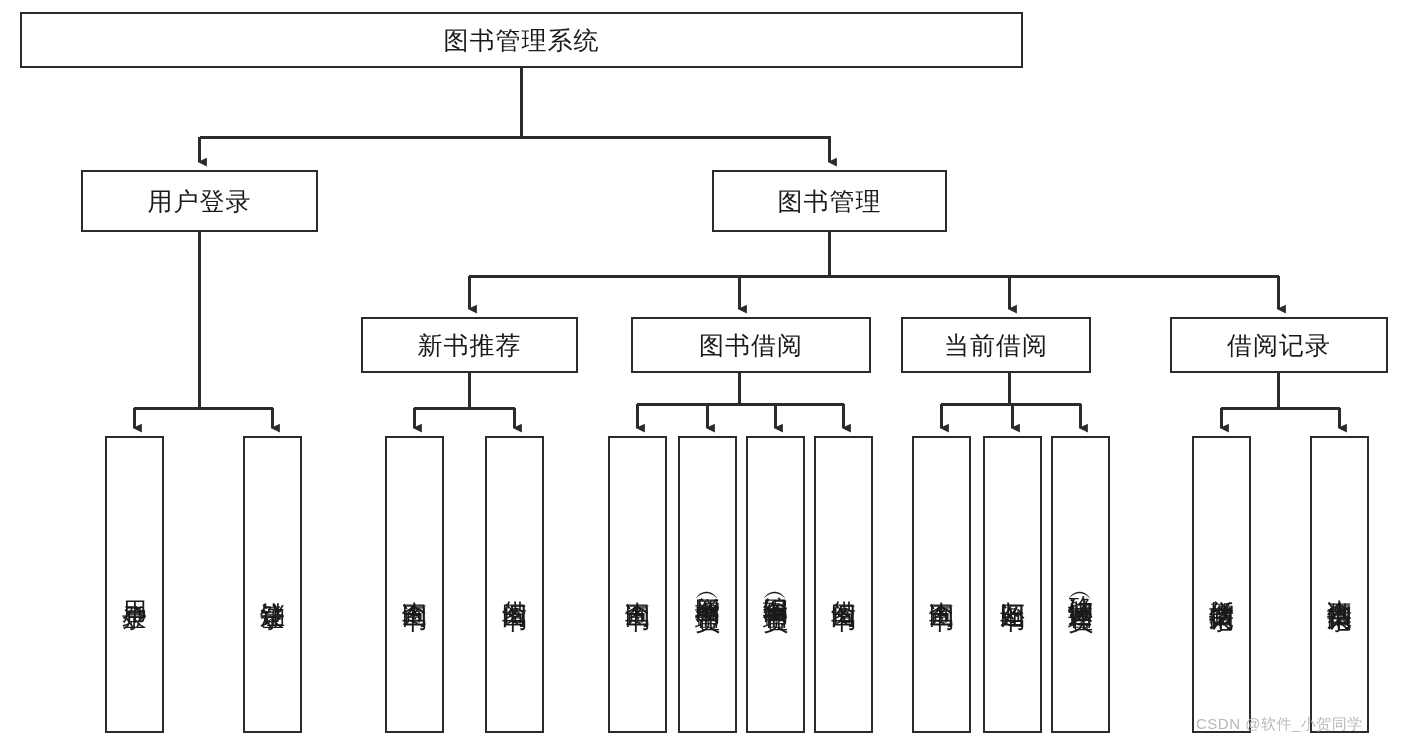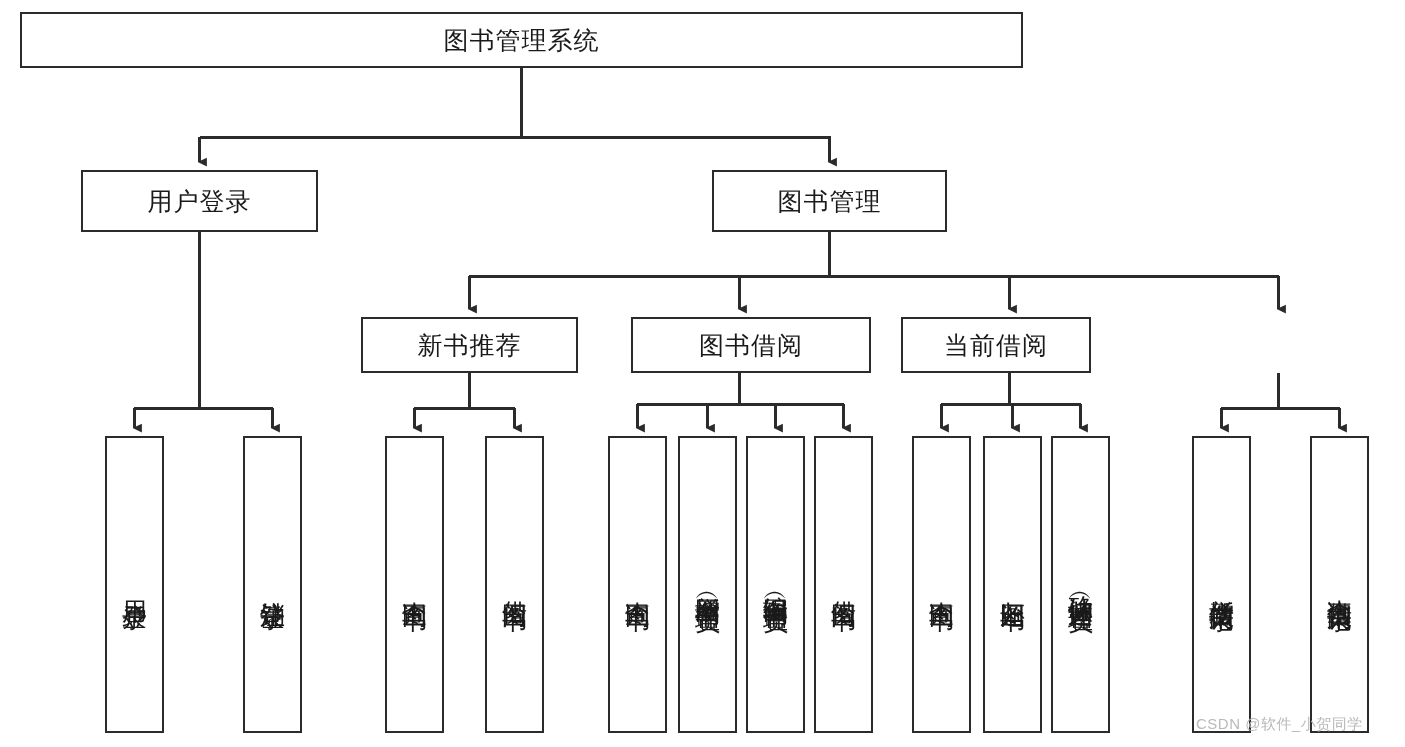--- a/index.html
+++ b/index.html
@@ -132,20 +132,23 @@
 
   <div class="node horizontal" style="left:361px;top:317px;width:217px;height:56px;">
     <span class="htext">新书推荐</span>
   </div>
   <div class="node horizontal" style="left:631px;top:317px;width:240px;height:56px;">
     <span class="htext">图书借阅</span>
   </div>
   <div class="node horizontal" style="left:901px;top:317px;width:190px;height:56px;">
     <span class="htext">当前借阅</span>
   </div>
+  <div class="node horizontal" style="left:1170px;top:317px;width:218px;height:56px;">
+    <span class="htext">借阅记录</span>
+  </div>
 
   <div class="node vertical" style="left:105px;top:436px;width:59px;height:297px;">
     <span class="vtext">用户登录</span>
   </div>
   <div class="node vertical" style="left:243px;top:436px;width:59px;height:297px;">
     <span class="vtext">注销登录</span>
   </div>
 
   <div class="node vertical" style="left:385px;top:436px;width:59px;height:297px;">
     <span class="vtext">查询图书</span>

